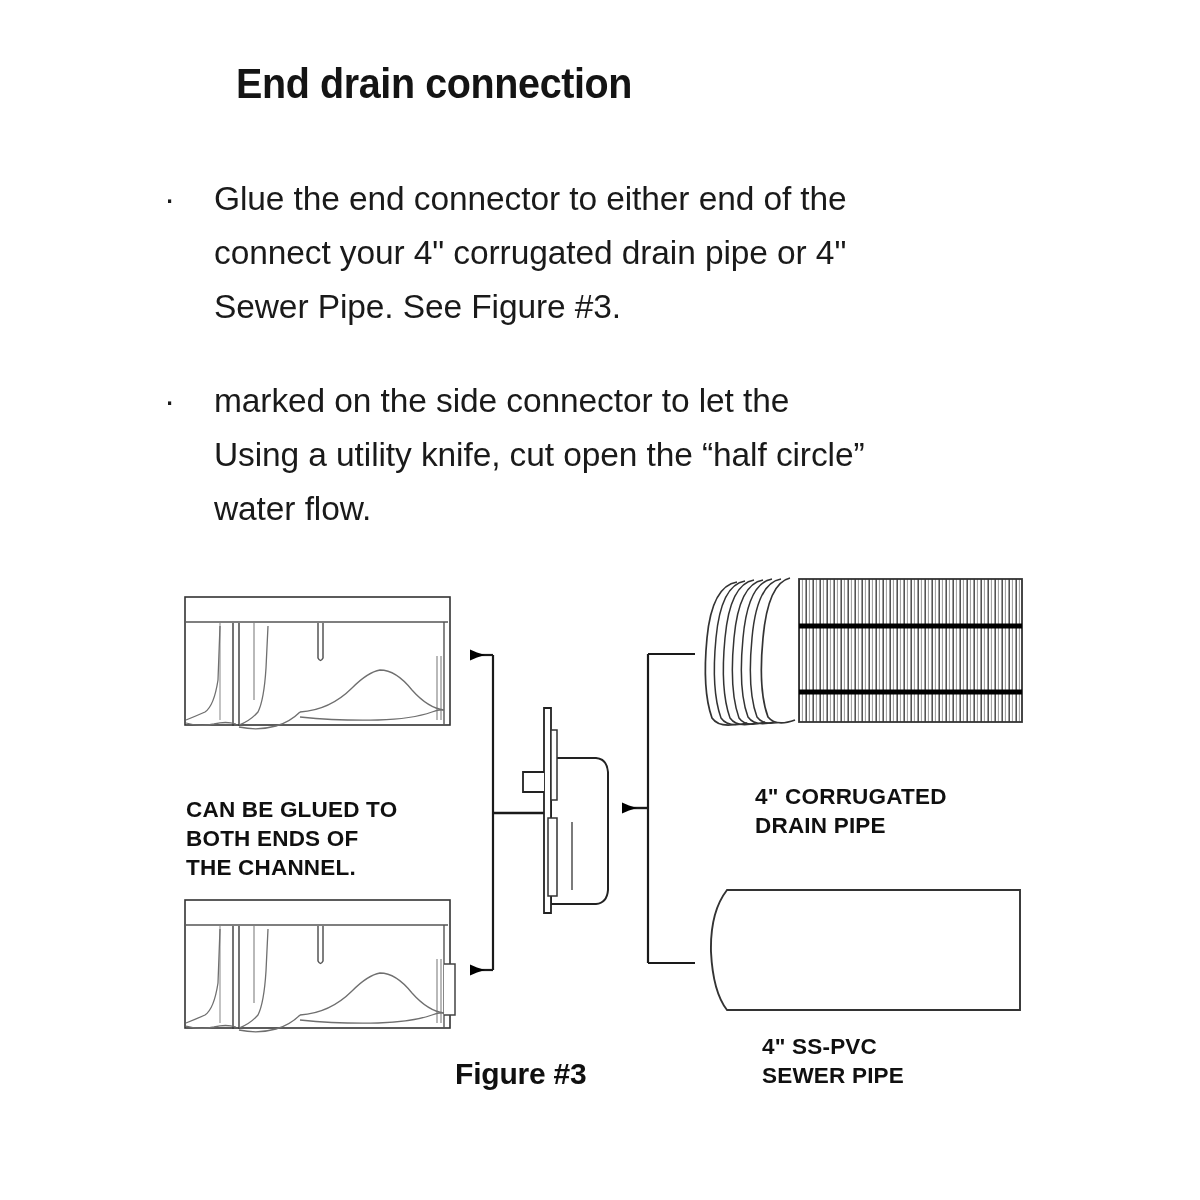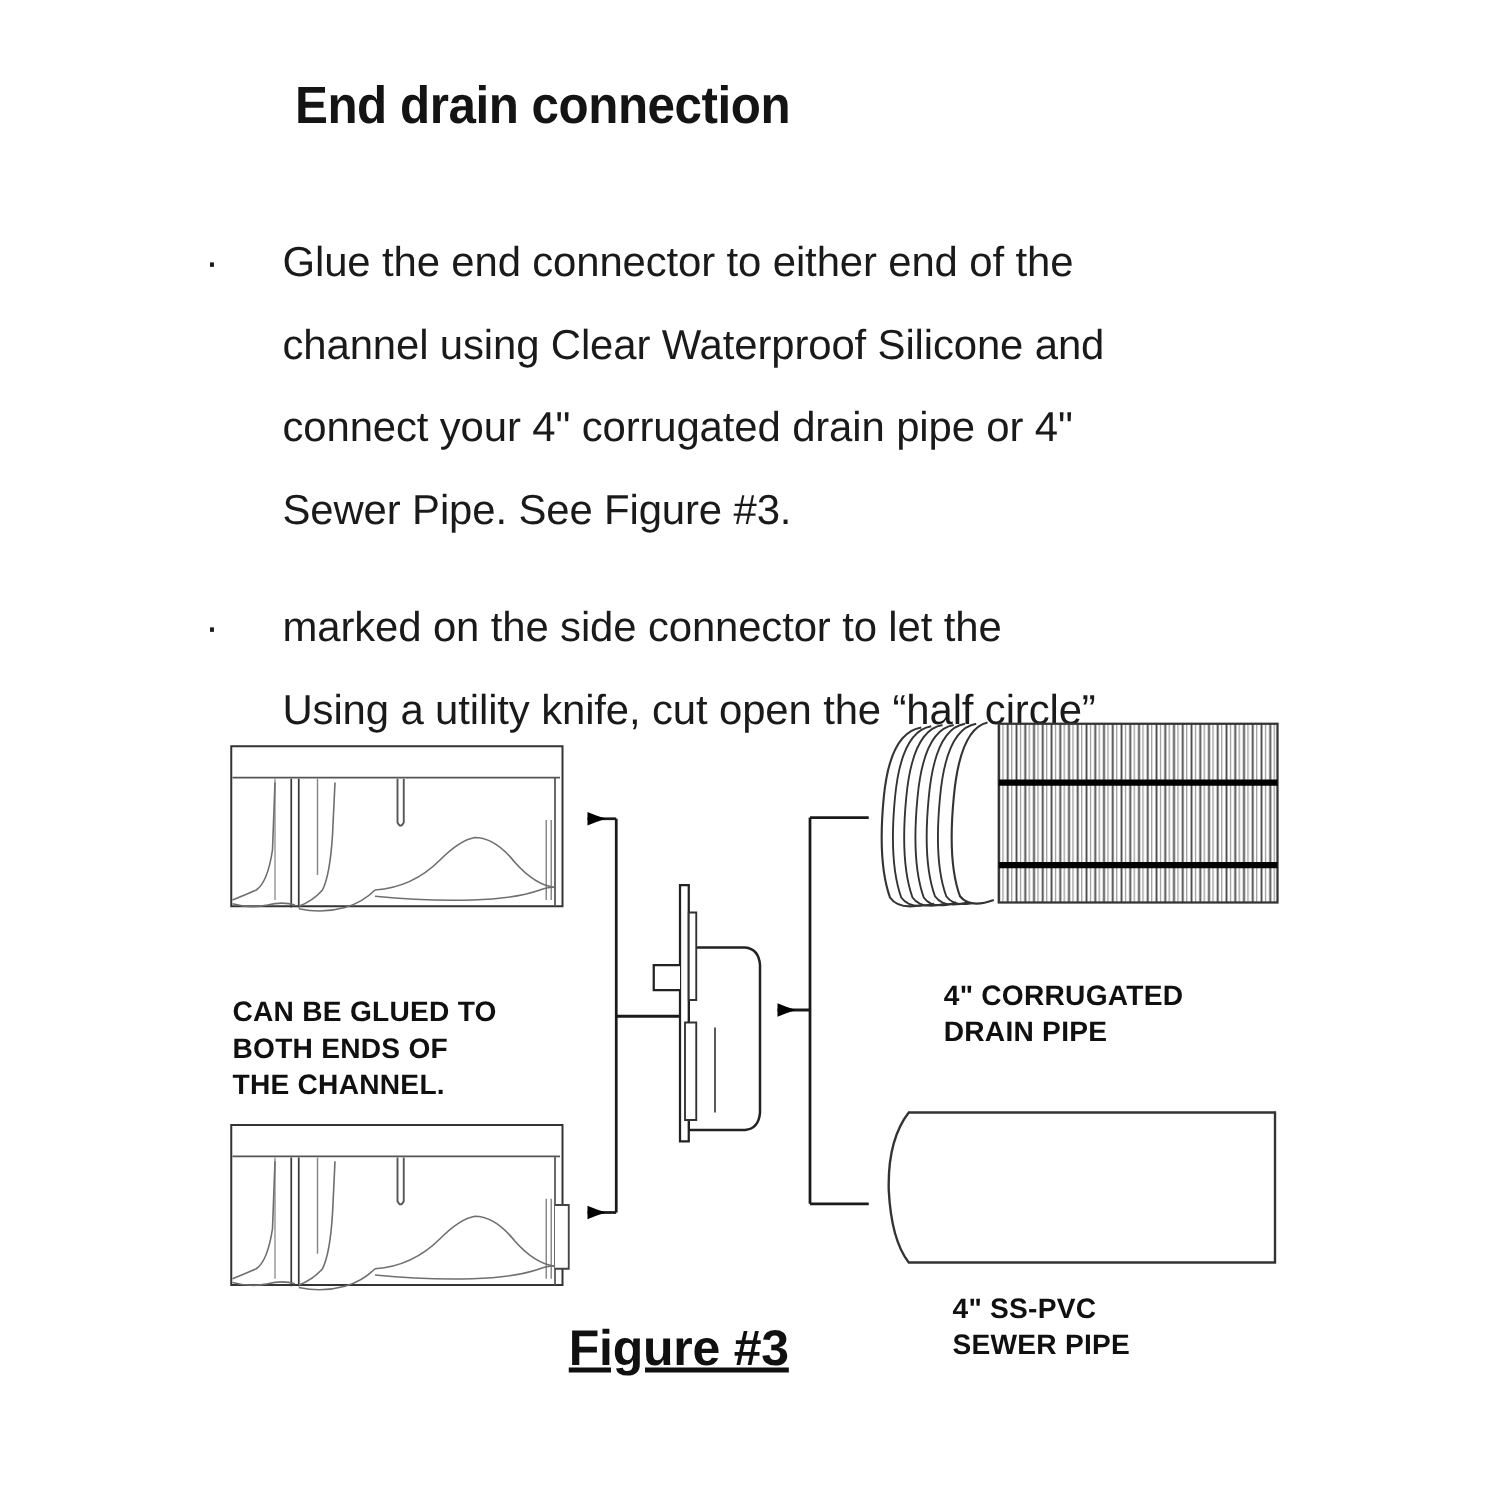--- a/index.html
+++ b/index.html
@@ -57,21 +57,21 @@
     margin-top: 44px;
   }
   .bullet .dot {
     position: absolute;
     left: 6px;
     top: 0;
     font-size: 33.5px;
     line-height: 50px;
   }
   .bullet p {
-    margin: 16px;
+    margin: 4px;
   }
   .bullet .just {
     text-align: justify;
   }
   .bullet .last {
     text-align: left;
   }
 
   
   .figure {
@@ -96,41 +96,39 @@
     white-space: pre-line;
   }
   #label-glued { left: 186px; top: 795px; }
   #label-corrugated { left: 755px; top: 782px; }
   #label-sewer { left: 762px; top: 1032px; }
 
   .fig-caption {
     position: absolute;
     left: 455px;
     top: 1057px;
-    font-size: 40px;
+    font-size: 30px;
     font-weight: 700;
     letter-spacing: -0.2px;
     color: #101010;
     white-space: nowrap;
-    text-decoration: underline;
   }
 </style>
 </head>
 <body>
 
 <div class="page">
 
   <div class="title">End drain connection</div>
 
   <div class="bullets">
 
     <div class="bullet">
       <span class="dot">·</span>
       <p class="just">Glue the end connector to either end of the</p>
-      <p class="just">channel using Clear Waterproof Silicone and</p>
       <p class="just">connect your 4" corrugated drain pipe or 4"</p>
       <p class="last">Sewer Pipe. See Figure #3.</p>
     </div>
 
     <div class="bullet">
       <span class="dot">·</span>
       <p class="just">marked on the side connector to let the</p>
       <p class="just">Using a utility knife, cut open the “half circle”</p>
       <p class="last">water flow.</p>
     </div>

